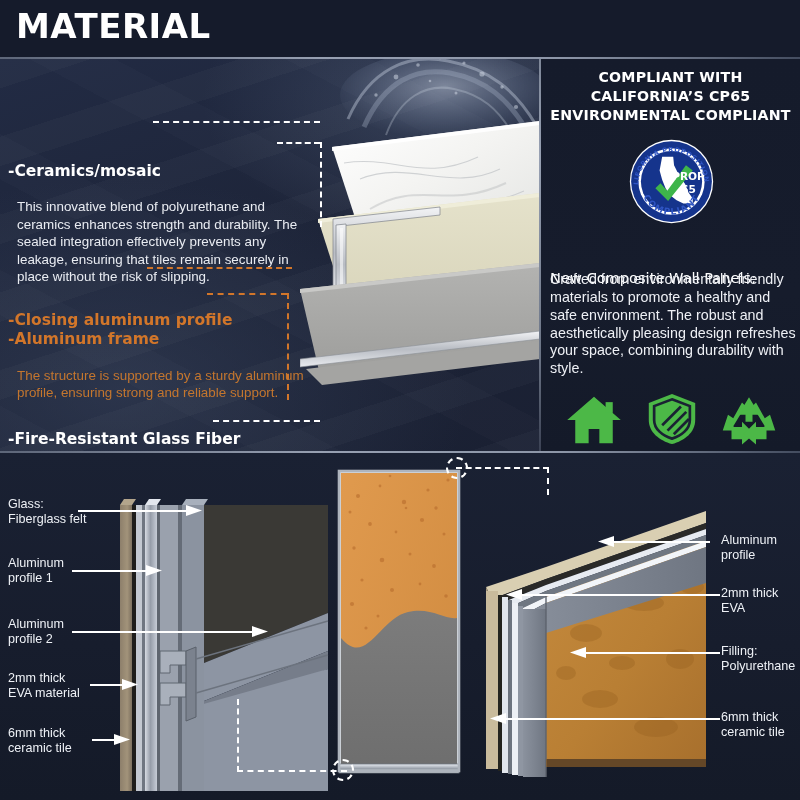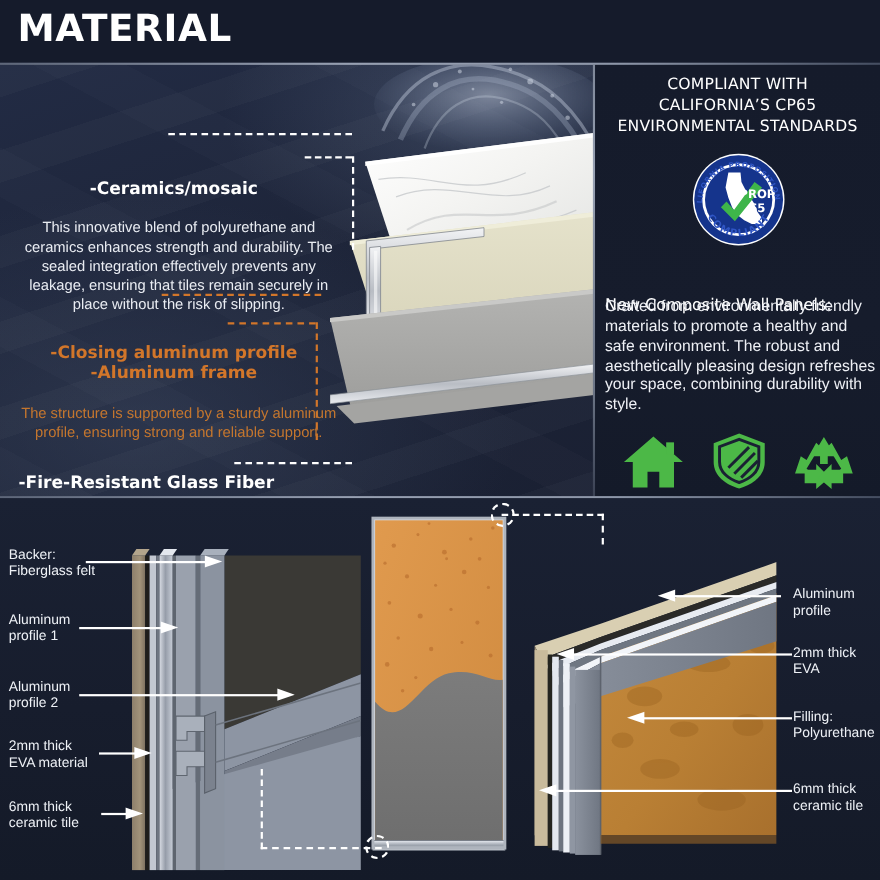--- a/index.html
+++ b/index.html
@@ -15,21 +15,21 @@
   .titlebar{position:absolute;left:0;top:0;width:800px;height:57px;background:#151b2b;padding-left:16px;}
   .titlebar .title{
     position:absolute;left:16px;top:6px;
     font-size:34px;font-weight:bold;letter-spacing:0.5px;color:#ffffff;
     font-family:"DejaVu Sans", sans-serif;
   }
   .hrule{position:absolute;left:0;width:800px;height:2px;
          background:linear-gradient(to right,#5d6679,#97a0b2 40%,#8d96a8 70%,#444d60);}
 
   
-  .upper{position:absolute;left:0;top:59px;width:800px;height:392px;overflow:hidden;text-align:center;}
+  .upper{position:absolute;left:0;top:59px;width:800px;height:392px;overflow:hidden;}
   .upper-bg{position:absolute;inset:0;
     background:
       radial-gradient(ellipse 340px 200px at 440px 40px, rgba(90,104,130,.42), rgba(90,104,130,0) 70%),
       radial-gradient(ellipse 500px 300px at 120px 330px, rgba(58,70,96,.5), rgba(58,70,96,0) 70%),
       linear-gradient(160deg,#222b44 0%,#1d2438 45%,#191f31 100%);
   }
   
   .sheen{position:absolute;inset:0;
     background:repeating-linear-gradient(-18deg, rgba(255,255,255,.022) 0px, rgba(255,255,255,.022) 28px, rgba(0,0,0,0) 28px, rgba(0,0,0,0) 74px);}
   .sheen2{position:absolute;inset:0;
@@ -58,21 +58,21 @@
   .dash-v{position:absolute;width:0;border-left:2px dashed #ffffff;}
   .dash-v.o{border-left-color:#d2762a;}
 
   
   .tileWrap{position:absolute;left:300px;top:0px;width:240px;height:392px;}
 
   
   .rightcol{position:absolute;left:541px;top:59px;width:259px;height:392px;
             background:linear-gradient(180deg,#151b2b 0%,#161c2c 60%,#141a29 100%);}
   .rc-head{position:absolute;left:0;top:9px;width:259px;text-align:center;
-    font-family:"DejaVu Sans", sans-serif;font-weight:normal;font-size:14.2px;line-height:1.33;color:#fff;letter-spacing:.2px;}
+    font-family:"DejaVu Sans", sans-serif;font-weight:bold;font-size:14.2px;line-height:1.33;color:#fff;letter-spacing:.2px;}
   .badge{position:absolute;left:88px;top:80px;width:85px;height:85px;}
   .rc-sub{position:absolute;left:9px;top:210px;width:244px;
     font-family:"DejaVu Sans", sans-serif;font-weight:normal;font-size:14.6px;color:#fff;}
   .rc-body{position:absolute;left:9px;top:212px;width:248px;font-size:14.3px;line-height:1.25;color:#eef0f5;}
   .ecoicons{position:absolute;left:12px;top:332px;width:236px;height:54px;
             display:flex;justify-content:space-around;align-items:flex-end;}
   .ecoicons svg{display:block;}
 
   
   .lower{position:absolute;left:0;top:453px;width:800px;height:347px;
@@ -215,21 +215,21 @@
 
     </div>
   </div>
 
   <div class="vrule"></div>
 
   <div class="rightcol">
     <div class="rc-head">
       <div>COMPLIANT WITH</div>
       <div>CALIFORNIA’S CP65</div>
-      <div>ENVIRONMENTAL STANDARDS</div>
+      <div>ENVIRONMENTAL COMPLIANT</div>
     </div>
 
     <svg class="badge" viewBox="0 0 200 200">
       <defs>
         <path id="arcTop" d="M 22 108 A 78 78 0 0 1 178 108"></path>
         <path id="arcBot" d="M 26 104 A 74 74 0 0 0 174 104"></path>
       </defs>
       <circle cx="100" cy="100" r="98" fill="#ffffff"></circle>
       <circle cx="100" cy="100" r="95" fill="#15348c"></circle>
       <circle cx="100" cy="100" r="78" fill="#ffffff"></circle>
@@ -348,21 +348,21 @@
     <div class="lead" style="left:90px;top:231px;width:38px;"></div>
     <svg style="position:absolute;left:122px;top:224px;width:16px;height:15px;" viewBox="0 0 16 15">
         <polygon points="0,2 16,7.5 0,13" fill="#fff"></polygon>
       </svg>
 
     <div class="lead" style="left:92px;top:286px;width:28px;"></div>
     <svg style="position:absolute;left:114px;top:279px;width:16px;height:15px;" viewBox="0 0 16 15">
         <polygon points="0,2 16,7.5 0,13" fill="#fff"></polygon>
       </svg>
 
-    <div class="sidelbl" style="left:8px;top:44px;">Backer:
+    <div class="sidelbl" style="left:8px;top:44px;">Glass:
 Fiberglass felt</div>
     <div class="sidelbl" style="left:8px;top:103px;">Aluminum
 profile 1</div>
     <div class="sidelbl" style="left:8px;top:164px;">Aluminum
 profile 2</div>
     <div class="sidelbl" style="left:8px;top:218px;">2mm thick
 EVA material</div>
     <div class="sidelbl" style="left:8px;top:273px;">6mm thick
 ceramic tile</div>
 

